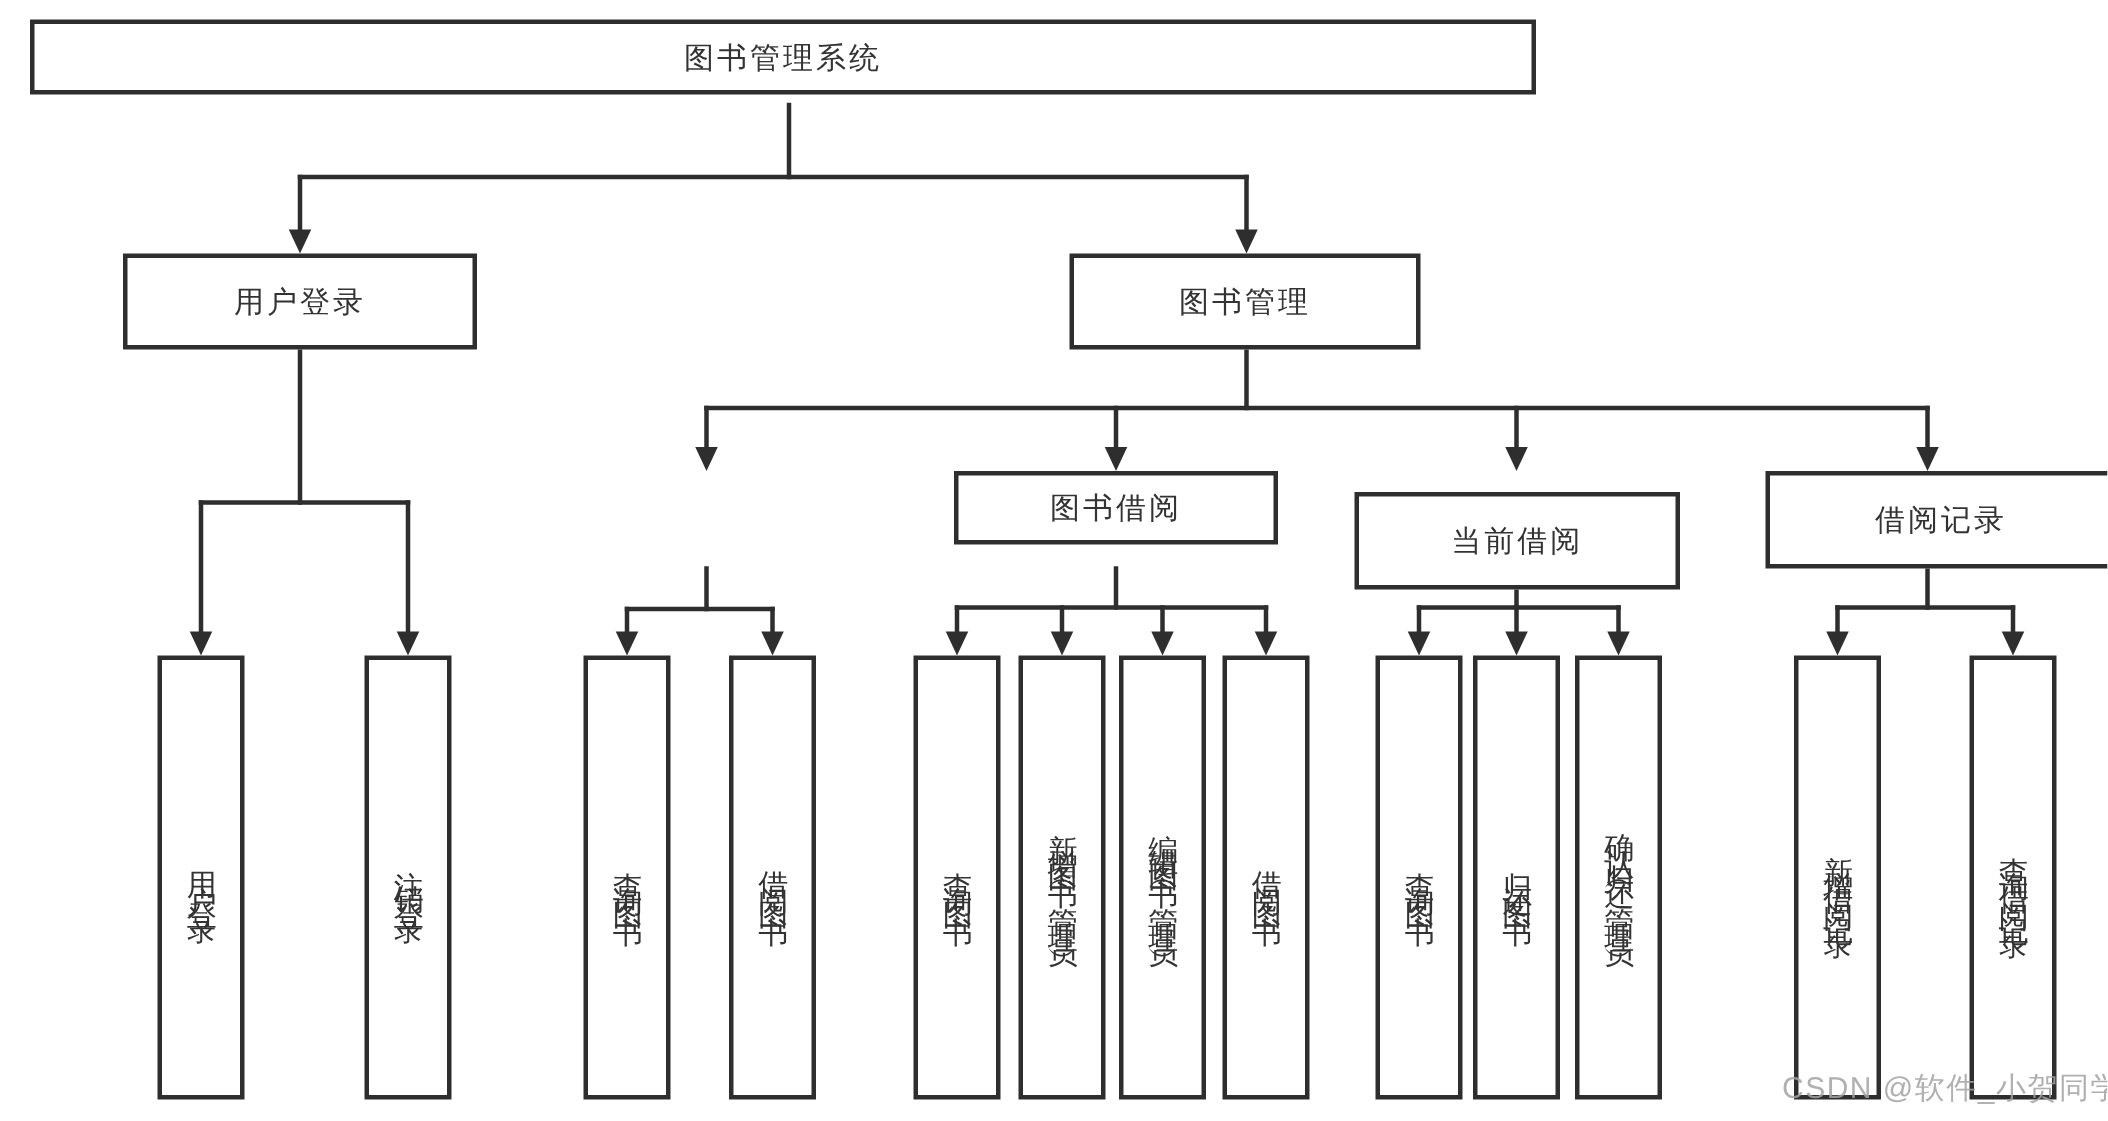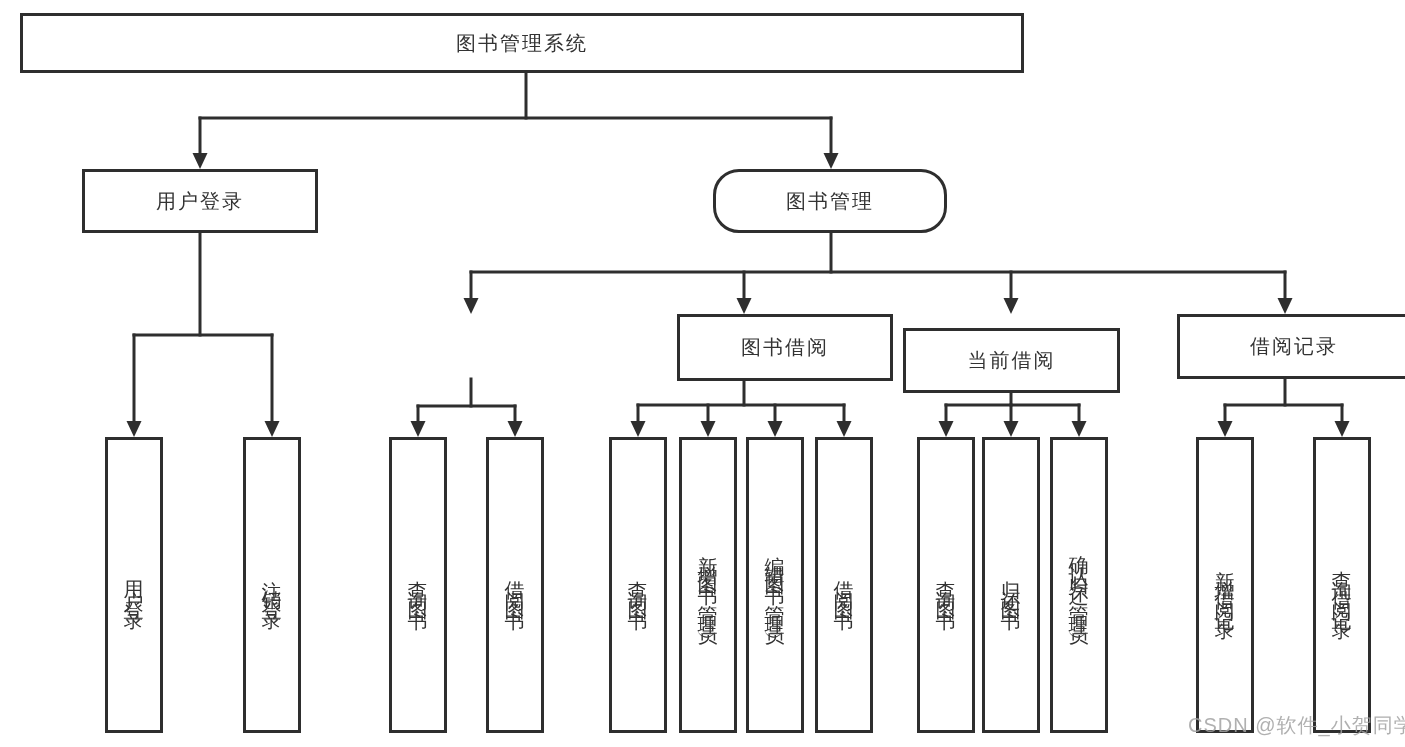--- a/index.html
+++ b/index.html
@@ -105,26 +105,26 @@
       <line x1="1011" y1="405" x2="1011" y2="424" stroke="#2e2e2e" stroke-width="3" stroke-linecap="square"></line>
       <polygon points="1003.5,421 1018.5,421 1011,437" fill="#2e2e2e"></polygon>
       <line x1="1079" y1="405" x2="1079" y2="424" stroke="#2e2e2e" stroke-width="3" stroke-linecap="square"></line>
       <polygon points="1071.5,421 1086.5,421 1079,437" fill="#2e2e2e"></polygon>
       <line x1="1225" y1="405" x2="1225" y2="424" stroke="#2e2e2e" stroke-width="3" stroke-linecap="square"></line>
       <polygon points="1217.5,421 1232.5,421 1225,437" fill="#2e2e2e"></polygon>
       <line x1="1342" y1="405" x2="1342" y2="424" stroke="#2e2e2e" stroke-width="3" stroke-linecap="square"></line>
       <polygon points="1334.5,421 1349.5,421 1342,437" fill="#2e2e2e"></polygon>
     </svg>
 
-  <div class="box" style="left:20px; top:13px; width:1004px; height:60px;">图书管理系统</div>
+  <div class="box" style="left:20px; top:13px; width:1004px; height:50px;">图书管理系统</div>
 
   <div class="box" style="left:82px; top:169px; width:236px; height:64px;">用户登录</div>
-  <div class="box" style="left:713px; top:169px; width:234px; height:64px;border-radius:26px;">图书管理</div>
+  <div class="box" style="left:713px; top:169px; width:234px; height:64px;">图书管理</div>
 
-  <div class="box" style="left:636px; top:314px; width:216px; height:67px;margin-left:41px;">图书借阅</div>
+  <div class="box" style="left:636px; top:314px; width:216px; height:49px;">图书借阅</div>
   <div class="box" style="left:903px; top:328px; width:217px; height:65px;">当前借阅</div>
   <div class="box" style="left:1177px; top:314px; width:234px; height:65px;">借阅记录</div>
 
   <div class="box leaf" style="left:105px; top:437px; width:58px; height:296px;">用户登录</div>
   <div class="box leaf" style="left:243px; top:437px; width:58px; height:296px;">注销登录</div>
 
   <div class="box leaf" style="left:389px; top:437px; width:58px; height:296px;">查询图书</div>
   <div class="box leaf" style="left:486px; top:437px; width:58px; height:296px;">借阅图书</div>
 
   <div class="box leaf" style="left:609px; top:437px; width:58px; height:296px;">查询图书</div>

